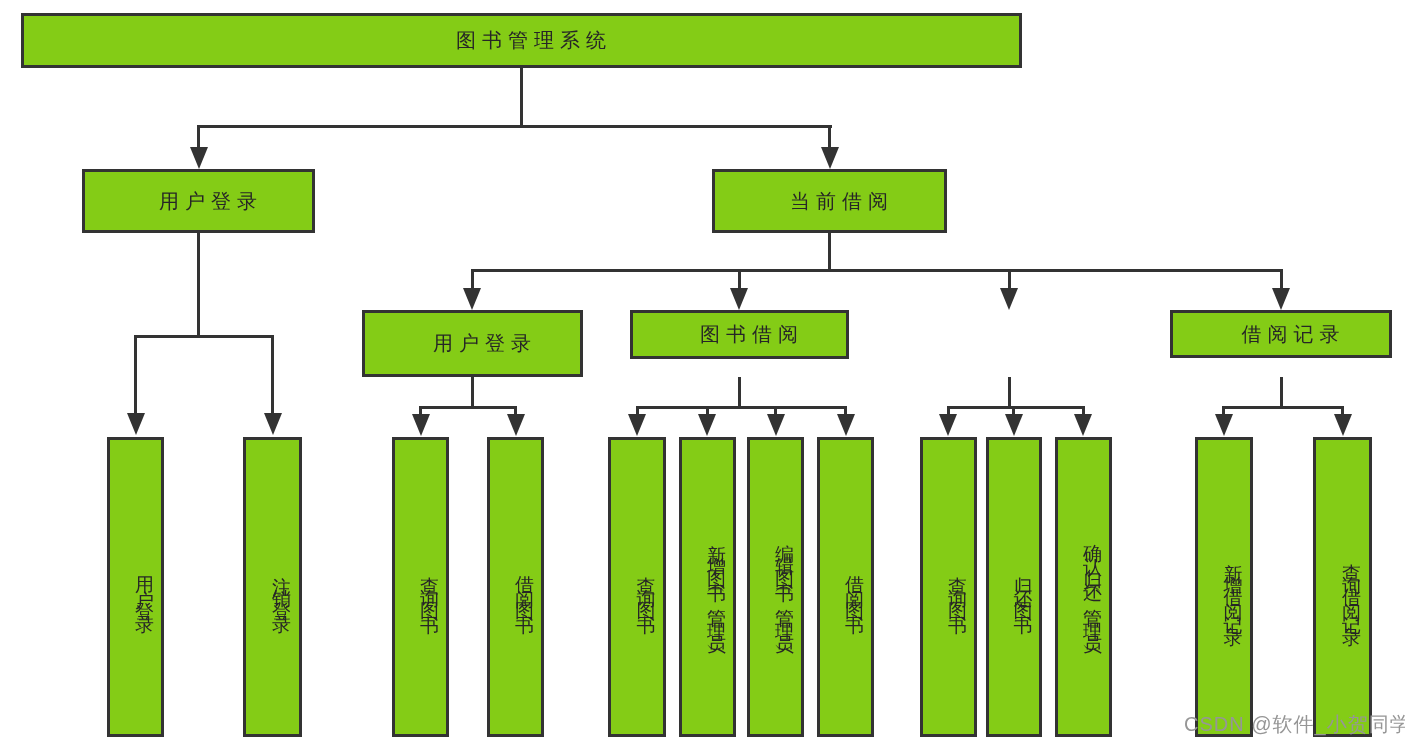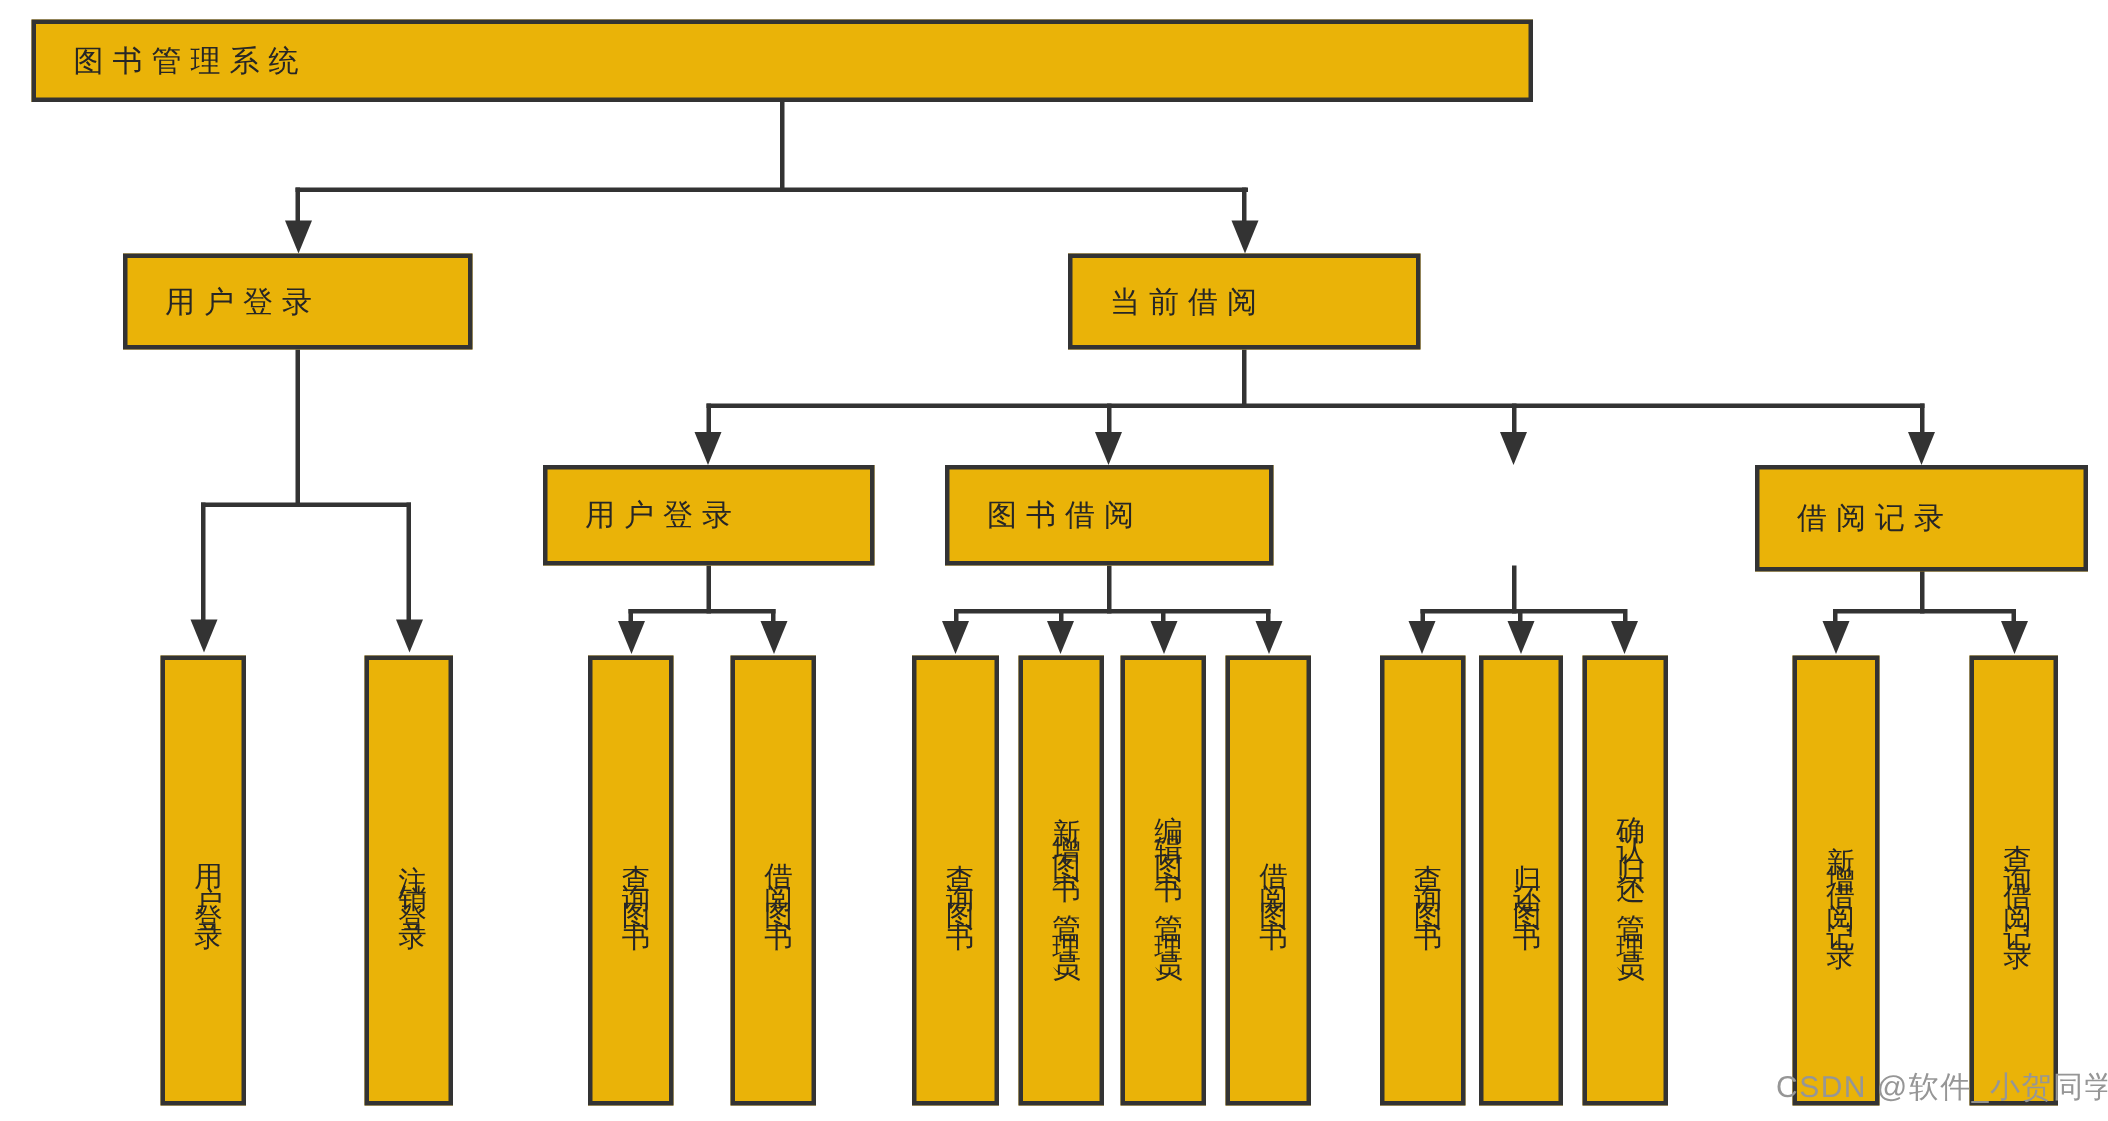--- a/index.html
+++ b/index.html
@@ -1,22 +1,22 @@
 <!DOCTYPE html>
 <html><head>
 <meta charset="utf-8">
 <style>
   html,body{margin:0;padding:0;background:#ffffff;}
   #canvas{
     position:relative;width:1405px;height:747px;background:#ffffff;overflow:hidden;
     font-family:"Liberation Sans","DejaVu Sans",sans-serif;color:#262626;
   }
   .box{
-    position:absolute;background:#eab308;border:3px solid #333333;box-sizing:border-box;
-    display:flex;align-items:center;justify-content:flex-start;z-index:2;padding-left:19px;
+    position:absolute;background:#84cc16;border:3px solid #333333;box-sizing:border-box;
+    display:flex;align-items:center;justify-content:center;z-index:2;padding-left:19px;
   }
   .h-label{font-size:20px;letter-spacing:6px;color:#262626;white-space:nowrap;text-indent:6px;}
   .v-label{
     writing-mode:vertical-rl;text-orientation:mixed;font-size:19px;letter-spacing:13px;
     line-height:1;color:#262626;
   }
   .vline,.hline{position:absolute;background:#333333;z-index:1;}
   .tri{
     position:absolute;width:0;height:0;z-index:1;
     border-left:9px solid transparent;border-right:9px solid transparent;border-top:22px solid #333333;
@@ -63,24 +63,24 @@
   <div class="vline" style="left:738px;top:269px;width:3px;height:22px;"></div>
   <div class="tri" style="left:730px;top:288px;"></div>
   <div class="vline" style="left:1008px;top:269px;width:3px;height:22px;"></div>
   <div class="tri" style="left:1000px;top:288px;"></div>
   <div class="vline" style="left:1280px;top:269px;width:3px;height:22px;"></div>
   <div class="tri" style="left:1272px;top:288px;"></div>
 
   <div class="box" style="left:362px;top:310px;width:221px;height:67px;">
     <span class="h-label">用户登录</span>
   </div>
-  <div class="box" style="left:630px;top:310px;width:219px;height:67px;">
+  <div class="box" style="left:630px;top:310px;width:219px;height:49px;">
     <span class="h-label">图书借阅</span>
   </div>
-  <div class="box" style="left:1170px;top:310px;width:222px;height:71px;">
+  <div class="box" style="left:1170px;top:310px;width:222px;height:48px;">
     <span class="h-label">借阅记录</span>
   </div>
 
   <div class="vline" style="left:471px;top:377px;width:3px;height:32px;"></div>
   <div class="vline" style="left:738px;top:377px;width:3px;height:32px;"></div>
   <div class="vline" style="left:1008px;top:377px;width:3px;height:32px;"></div>
   <div class="vline" style="left:1280px;top:377px;width:3px;height:32px;"></div>
 
   <div class="hline" style="left:419px;top:406px;width:98px;height:3px;"></div>
   <div class="hline" style="left:636px;top:406px;width:211px;height:3px;"></div>

